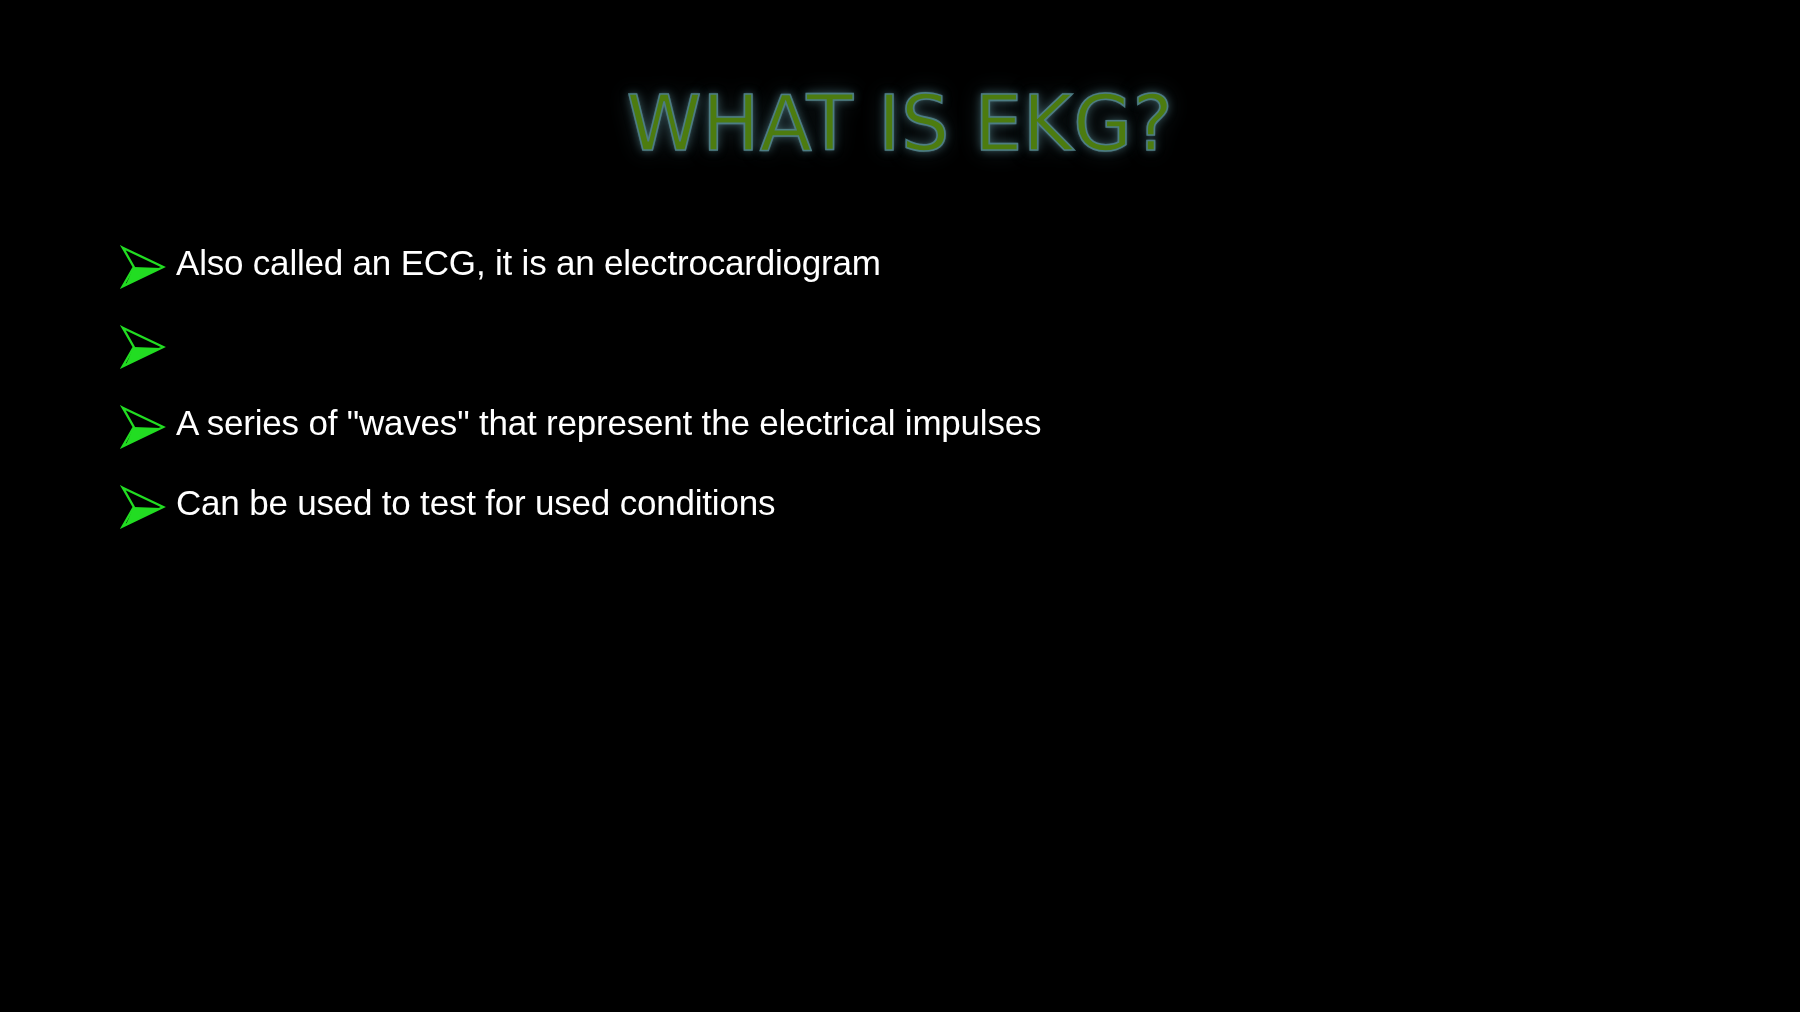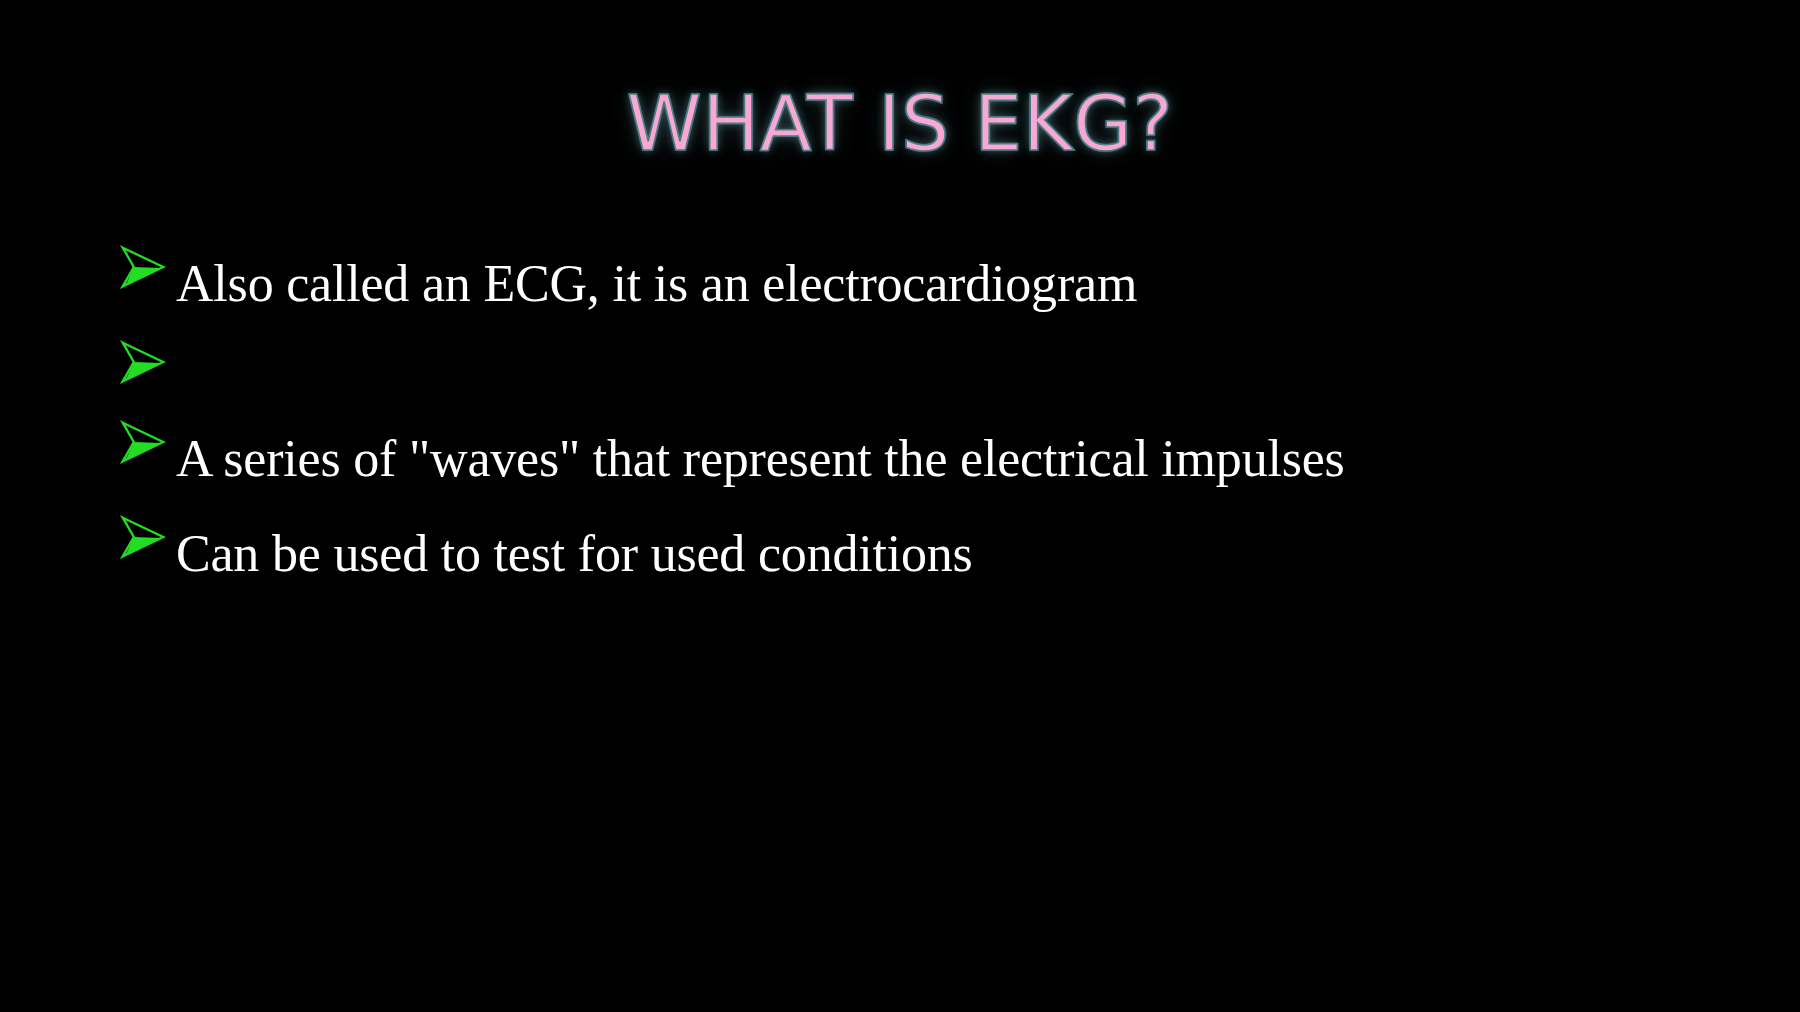--- a/index.html
+++ b/index.html
@@ -30,21 +30,21 @@
     width: 1800px;
     text-align: center;
     line-height: 1;
   }
   .slide-title {
     display: inline-block;
     font-family: "DejaVu Sans", sans-serif;
     font-weight: 400;
     font-size: 76px;
     letter-spacing: 0.5px;
-    color: #f9a8d4;
+    color: #4d7c0f;
     -webkit-text-stroke: 1.6px #4d7d84;
     text-shadow:
        0 0 2px #6fa6ad,
        0 0 10px rgba(110,165,175,0.55),
        0 0 22px rgba(95,150,162,0.35),
        2px 3px 5px rgba(0,0,0,0.9);
   }
 
   
   .body-block {
@@ -68,28 +68,27 @@
   .bullet-marker svg {
     position: absolute;
     left: 2px;
     top: 10px;
     width: 46px;
     height: 46px;
     display: block;
   }
   .bullet-text {
     flex: 1 1 auto;
-    font-family: Liberation Serif, serif;
+    font-family: Liberation Sans, sans-serif;
     font-weight: 400;
-    font-size: 52px;
+    font-size: 35px;
     line-height: 70px;
     color: #ffffff;
     white-space: pre-wrap;
     letter-spacing: -0.2px;
-    margin-top: 21px;
   }
 </style>
 </head>
 <body>
 
 <div class="slide">
 
   <div class="title-block">
     <span class="slide-title">WHAT IS EKG?</span>
   </div>

